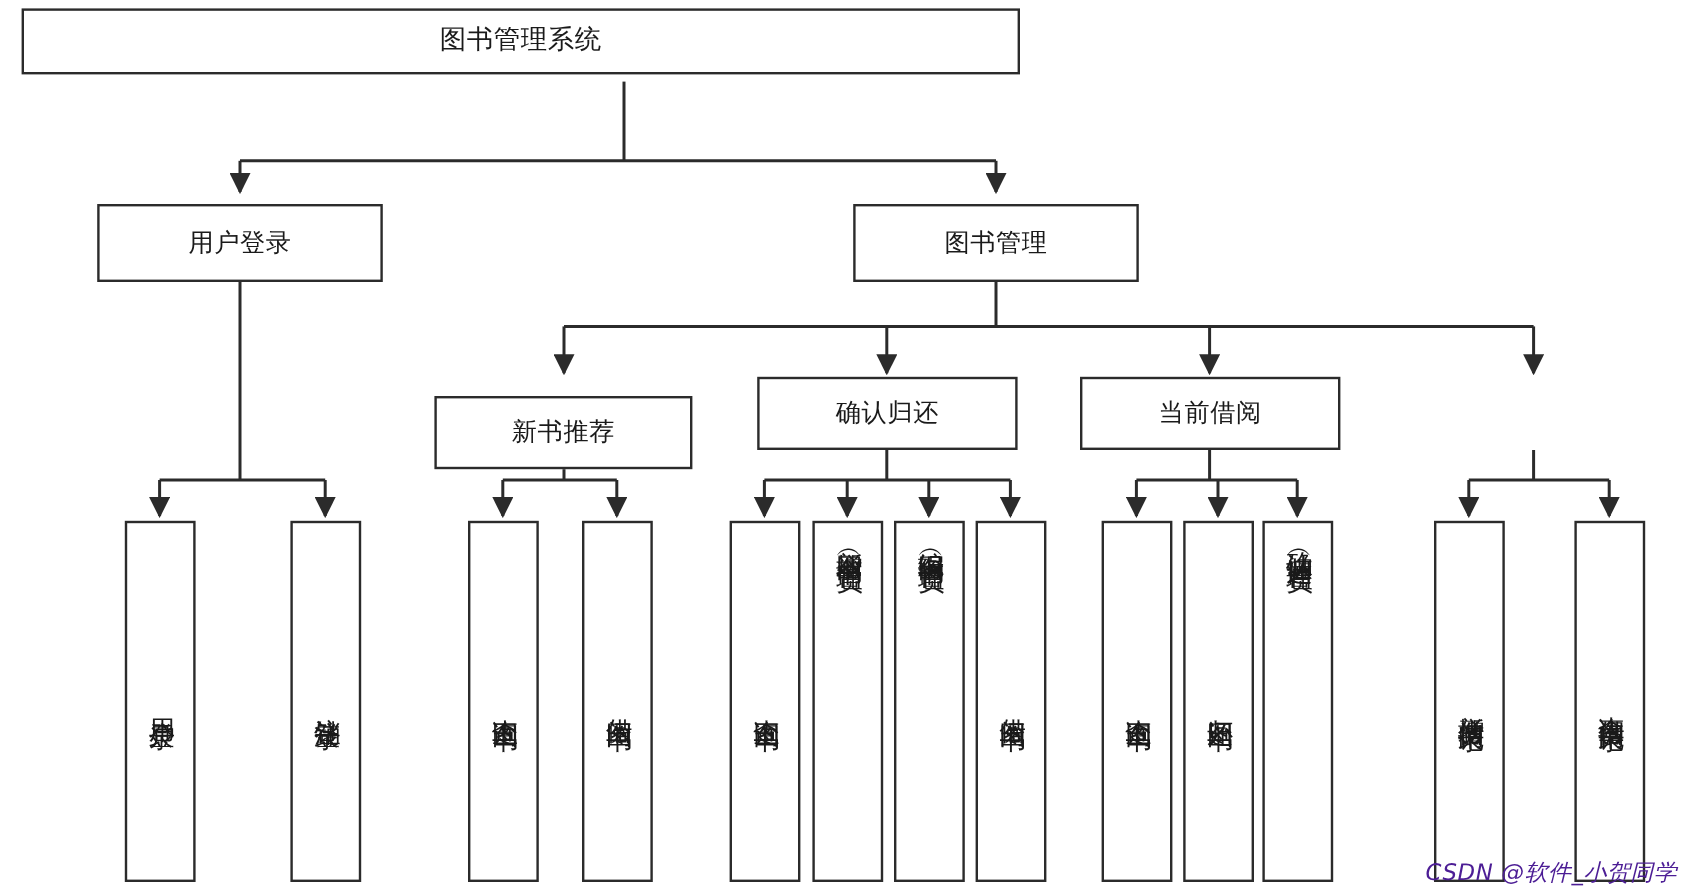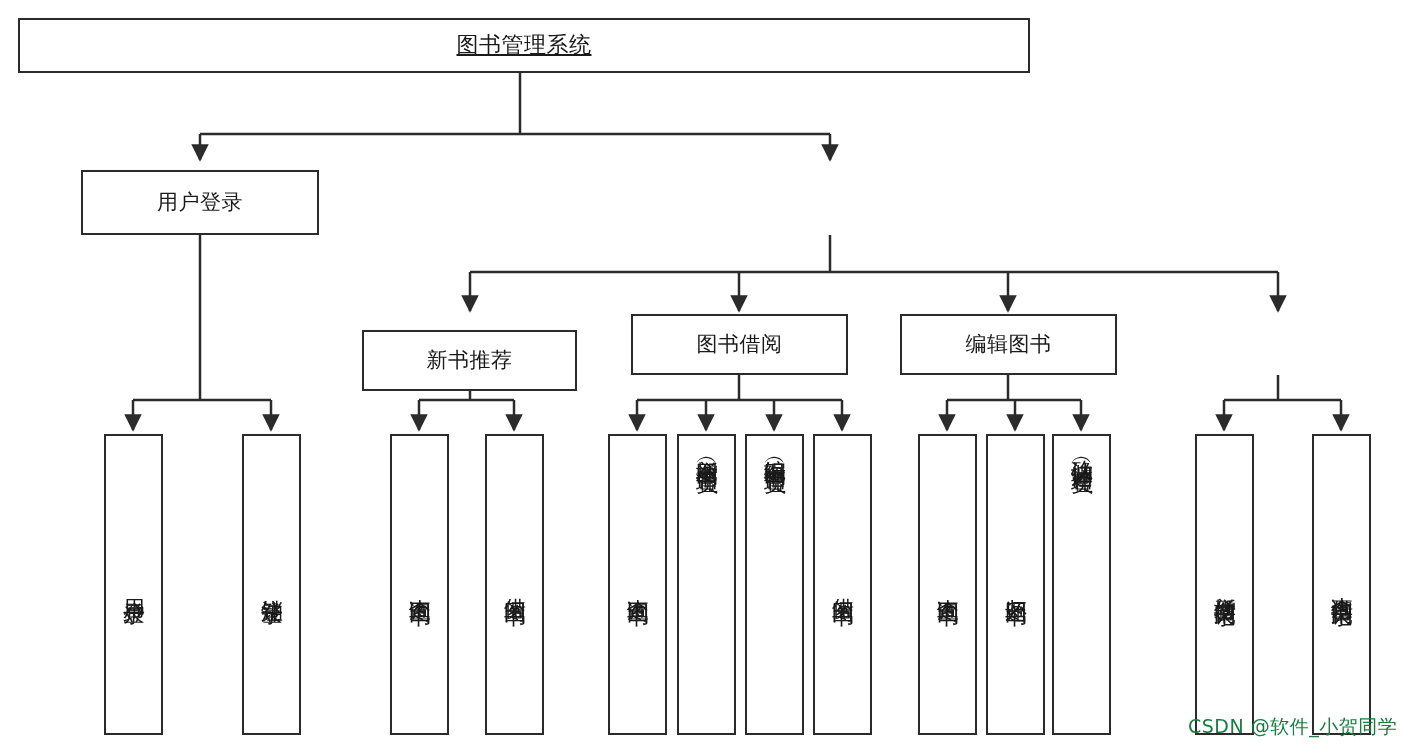--- a/index.html
+++ b/index.html
@@ -63,24 +63,25 @@
   }
   .node.vertical.centered {
     align-items: center;
     padding-top: 0;
   }
   .watermark {
     position: absolute;
     left: 1188px;
     top: 714px;
     font-size: 19px;
-    color: #15803d;
+    color: #4c1d95;
     font-family: "DejaVu Sans", "Liberation Sans", sans-serif;
     white-space: nowrap;
     letter-spacing: 0.5px;
+    font-style: italic;
   }
 </style>
 </head>
 <body>
 
 <div id="canvas">
 
   <svg class="connectors" viewBox="0 0 1405 747">
     <defs>
       <marker id="arrow" viewBox="0 0 10 10" refX="9" refY="5" markerWidth="7" markerHeight="7" orient="auto-start-reverse">
@@ -125,36 +126,39 @@
       <path d="M 1015 400 L 1015 430" marker-end="url(#arrow)"></path>
       <path d="M 1081 400 L 1081 430" marker-end="url(#arrow)"></path>
 
       <path d="M 1278 375 L 1278 400"></path>
       <path d="M 1224 400 L 1341 400"></path>
       <path d="M 1224 400 L 1224 430" marker-end="url(#arrow)"></path>
       <path d="M 1341 400 L 1341 430" marker-end="url(#arrow)"></path>
     </g>
   </svg>
 
-  <div class="node root horizontal" style="left:18px; top:18px; width:1012px; height:55px;text-decoration:underline;">
+  <div class="node root horizontal" style="left:18px; top:7px; width:832px; height:55px;">
     <span class="node-label">图书管理系统</span>
   </div>
 
   <div class="node horizontal" style="left:81px; top:170px; width:238px; height:65px;">
     <span class="node-label">用户登录</span>
   </div>
+  <div class="node horizontal" style="left:711px; top:170px; width:238px; height:65px;">
+    <span class="node-label">图书管理</span>
+  </div>
 
   <div class="node horizontal" style="left:362px; top:314px; width:215px; height:61px;margin-top:16px;">
     <span class="node-label">新书推荐</span>
   </div>
   <div class="node horizontal" style="left:631px; top:314px; width:217px; height:61px;">
-    <span class="node-label">图书借阅</span>
+    <span class="node-label">确认归还</span>
   </div>
   <div class="node horizontal" style="left:900px; top:314px; width:217px; height:61px;">
-    <span class="node-label">编辑图书</span>
+    <span class="node-label">当前借阅</span>
   </div>
 
   <div class="node vertical centered" style="left:104px; top:434px; width:59px; height:301px;">
     <span class="node-label">用户登录</span>
   </div>
   <div class="node vertical centered" style="left:242px; top:434px; width:59px; height:301px;">
     <span class="node-label">注销登录</span>
   </div>
 
   <div class="node vertical centered" style="left:390px; top:434px; width:59px; height:301px;">

